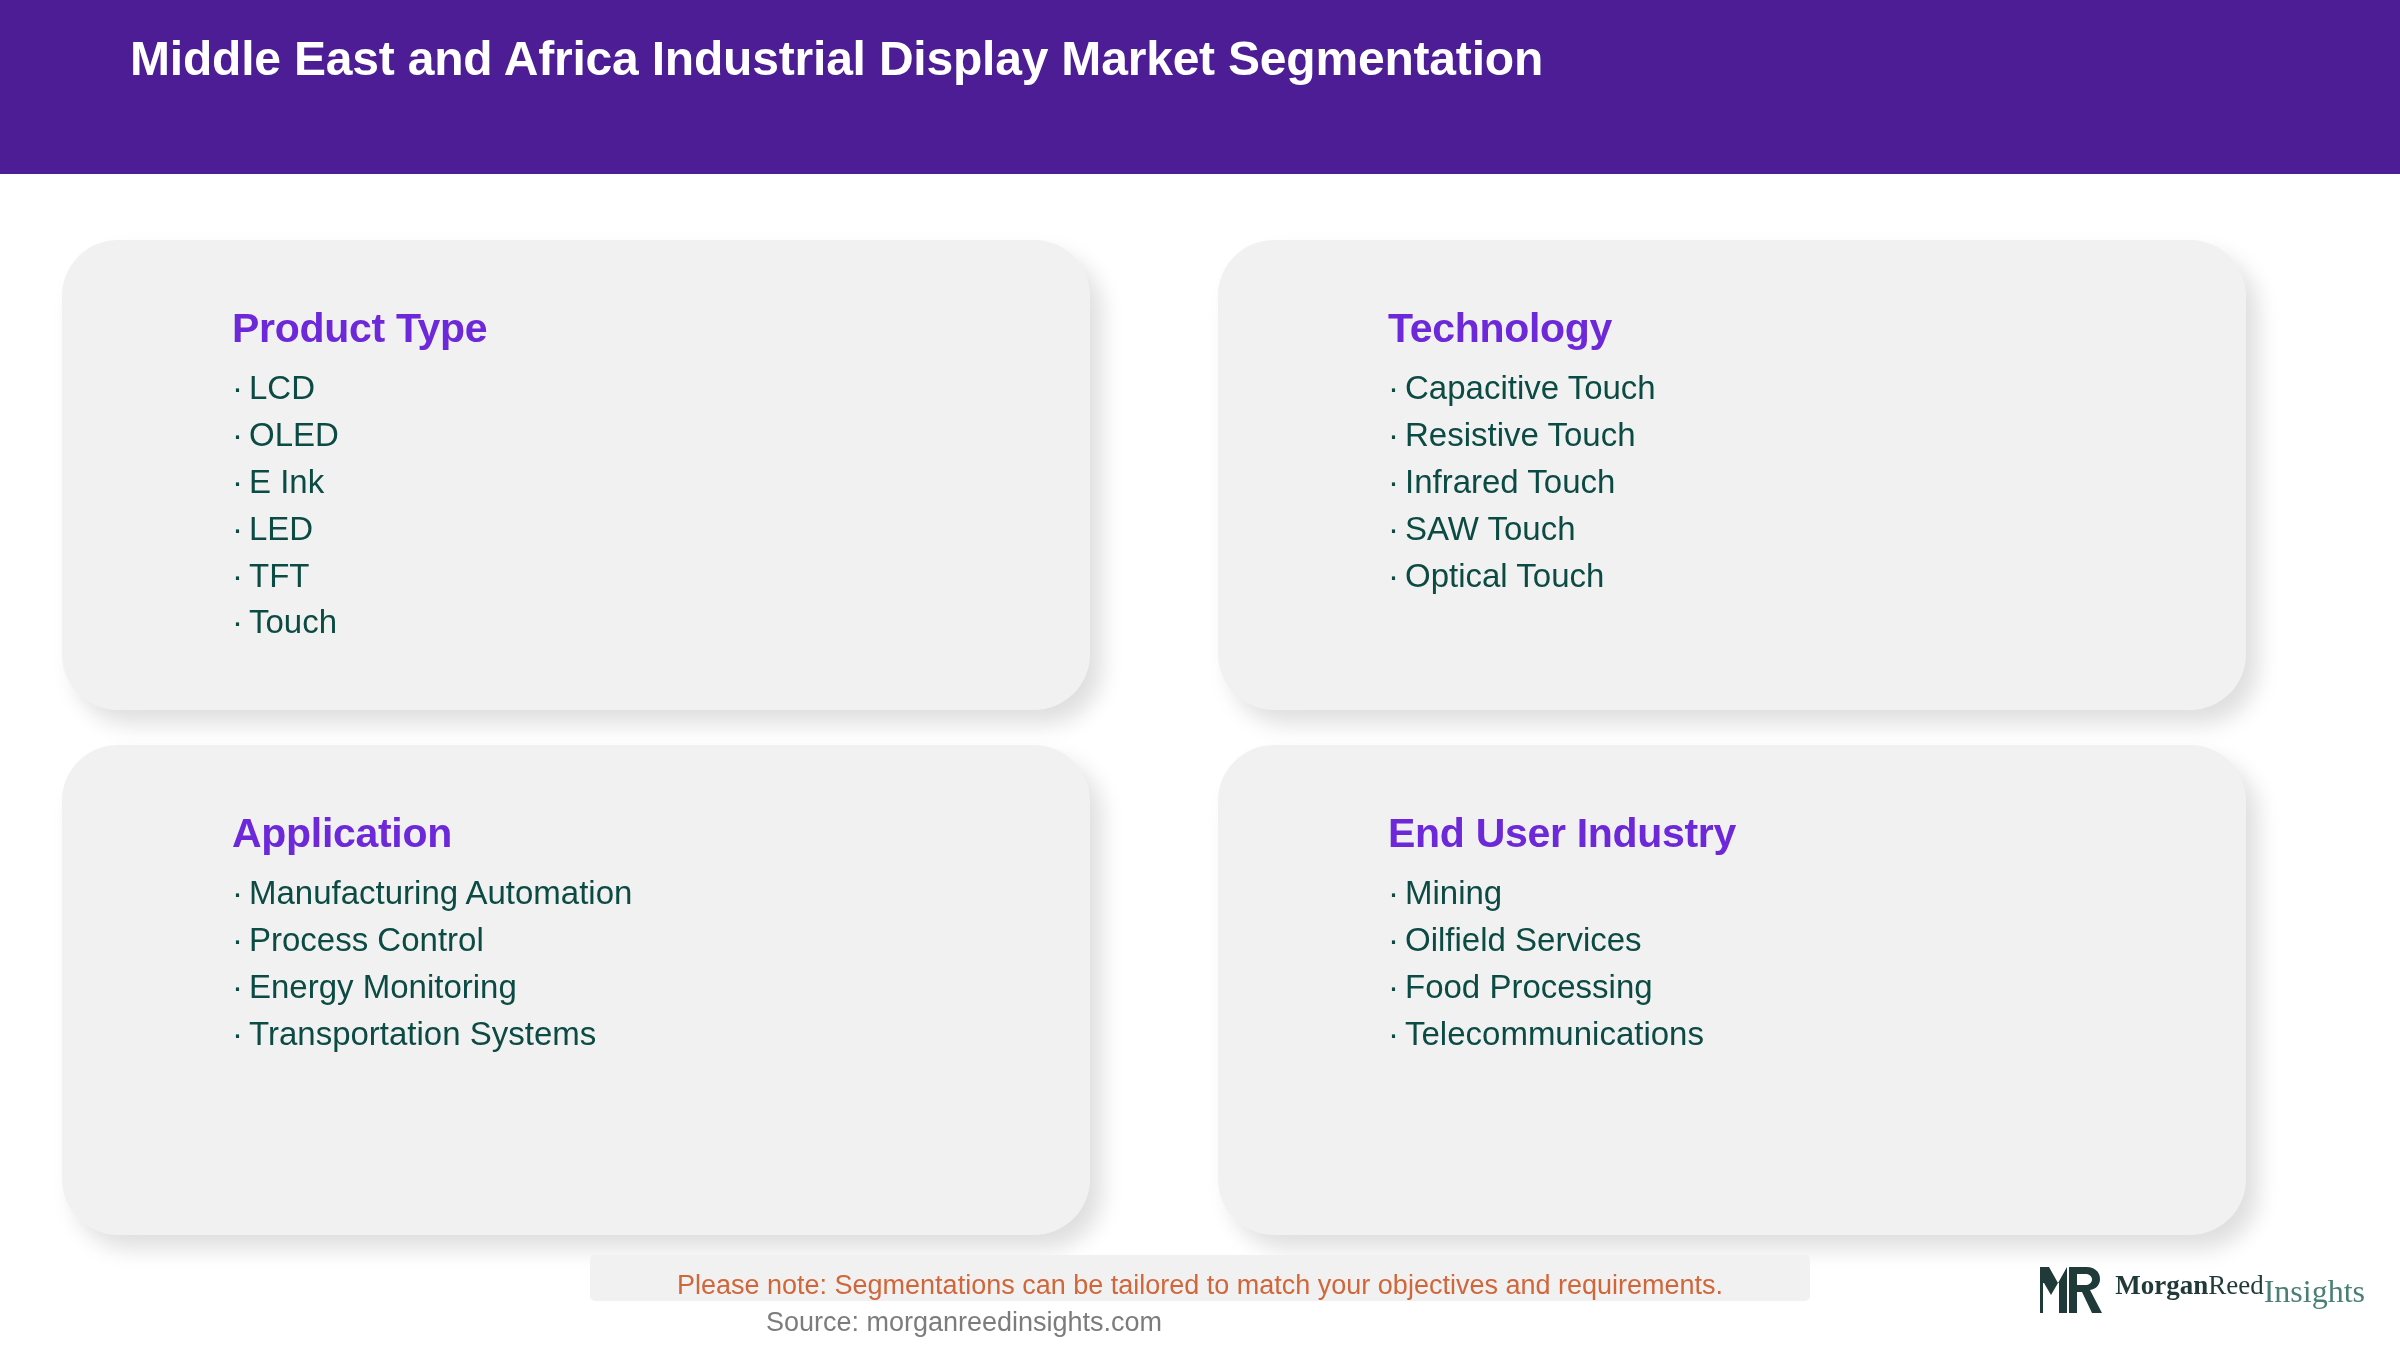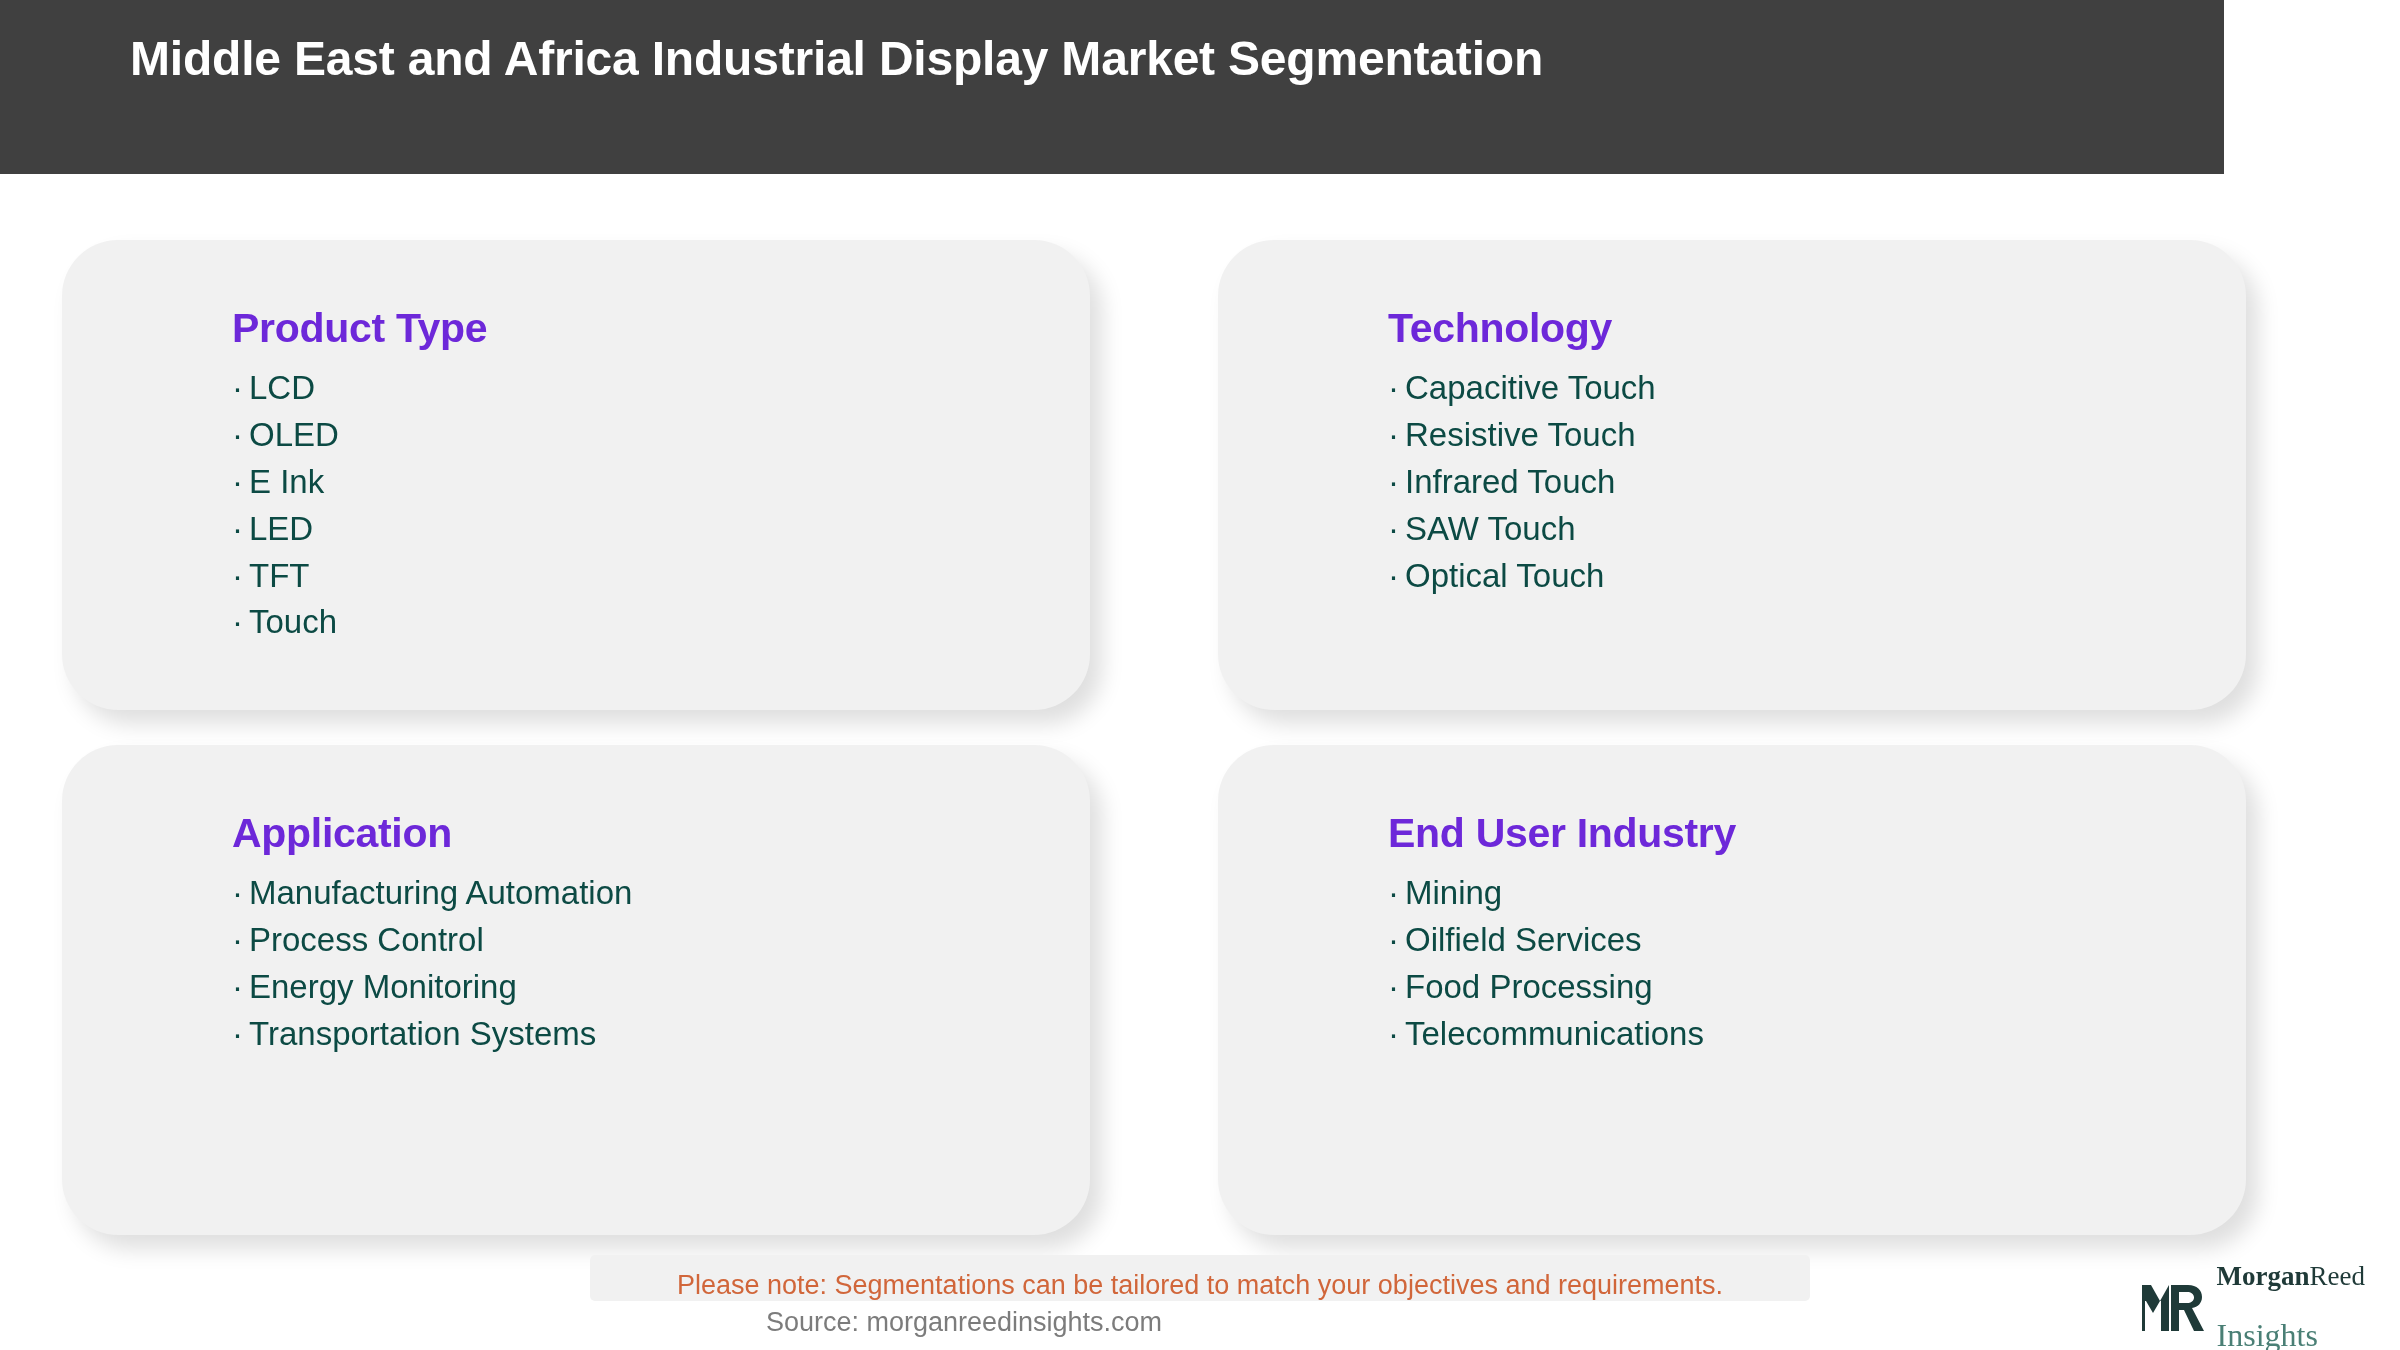--- a/index.html
+++ b/index.html
@@ -7,22 +7,22 @@
     width:2400px; height:1350px;
     background:#ffffff;
     font-family:"Liberation Sans", sans-serif;
     overflow:hidden;
   }
   .page { position:relative; width:2400px; height:1350px; background:#ffffff; }
 
   
   .header {
     position:absolute; left:0; top:0;
-    width:2224px; height:174px;
-    background:#404040;
+    width:2400px; height:174px;
+    background:#4c1d95;
   }
   .header-title {
     position:absolute; left:130px; top:30px;
     width:1700px;
     color:#ffffff;
     font-size:48px;
     font-weight:700;
     line-height:1.22;
     letter-spacing:-0.2px;
   }
@@ -101,21 +101,21 @@
 
   
   .logo {
     position:absolute;
     right:35px; top:1263px;
     display:flex;
     align-items:center;
     gap:11px;
   }
   .logo-mark { width:66px; height:52px; flex:0 0 auto; display:block; }
-  .logo-words { display:flex; flex-direction:column; line-height:1.0;gap:26px; }
+  .logo-words { display:flex; flex-direction:row; line-height:1.0; }
   .logo-line1 { font-family:"Liberation Serif", serif; font-size:27px; font-weight:700; color:#1F3A38; }
   .logo-line1 .reed { font-weight:400; }
   .logo-line2 { font-family:"Liberation Serif", serif; font-size:32px; font-weight:400; color:#4A7F75; margin-top:3px; }
 </style>
 </head>
 <body>
 
 <div class="page">
 
   <div class="header">

